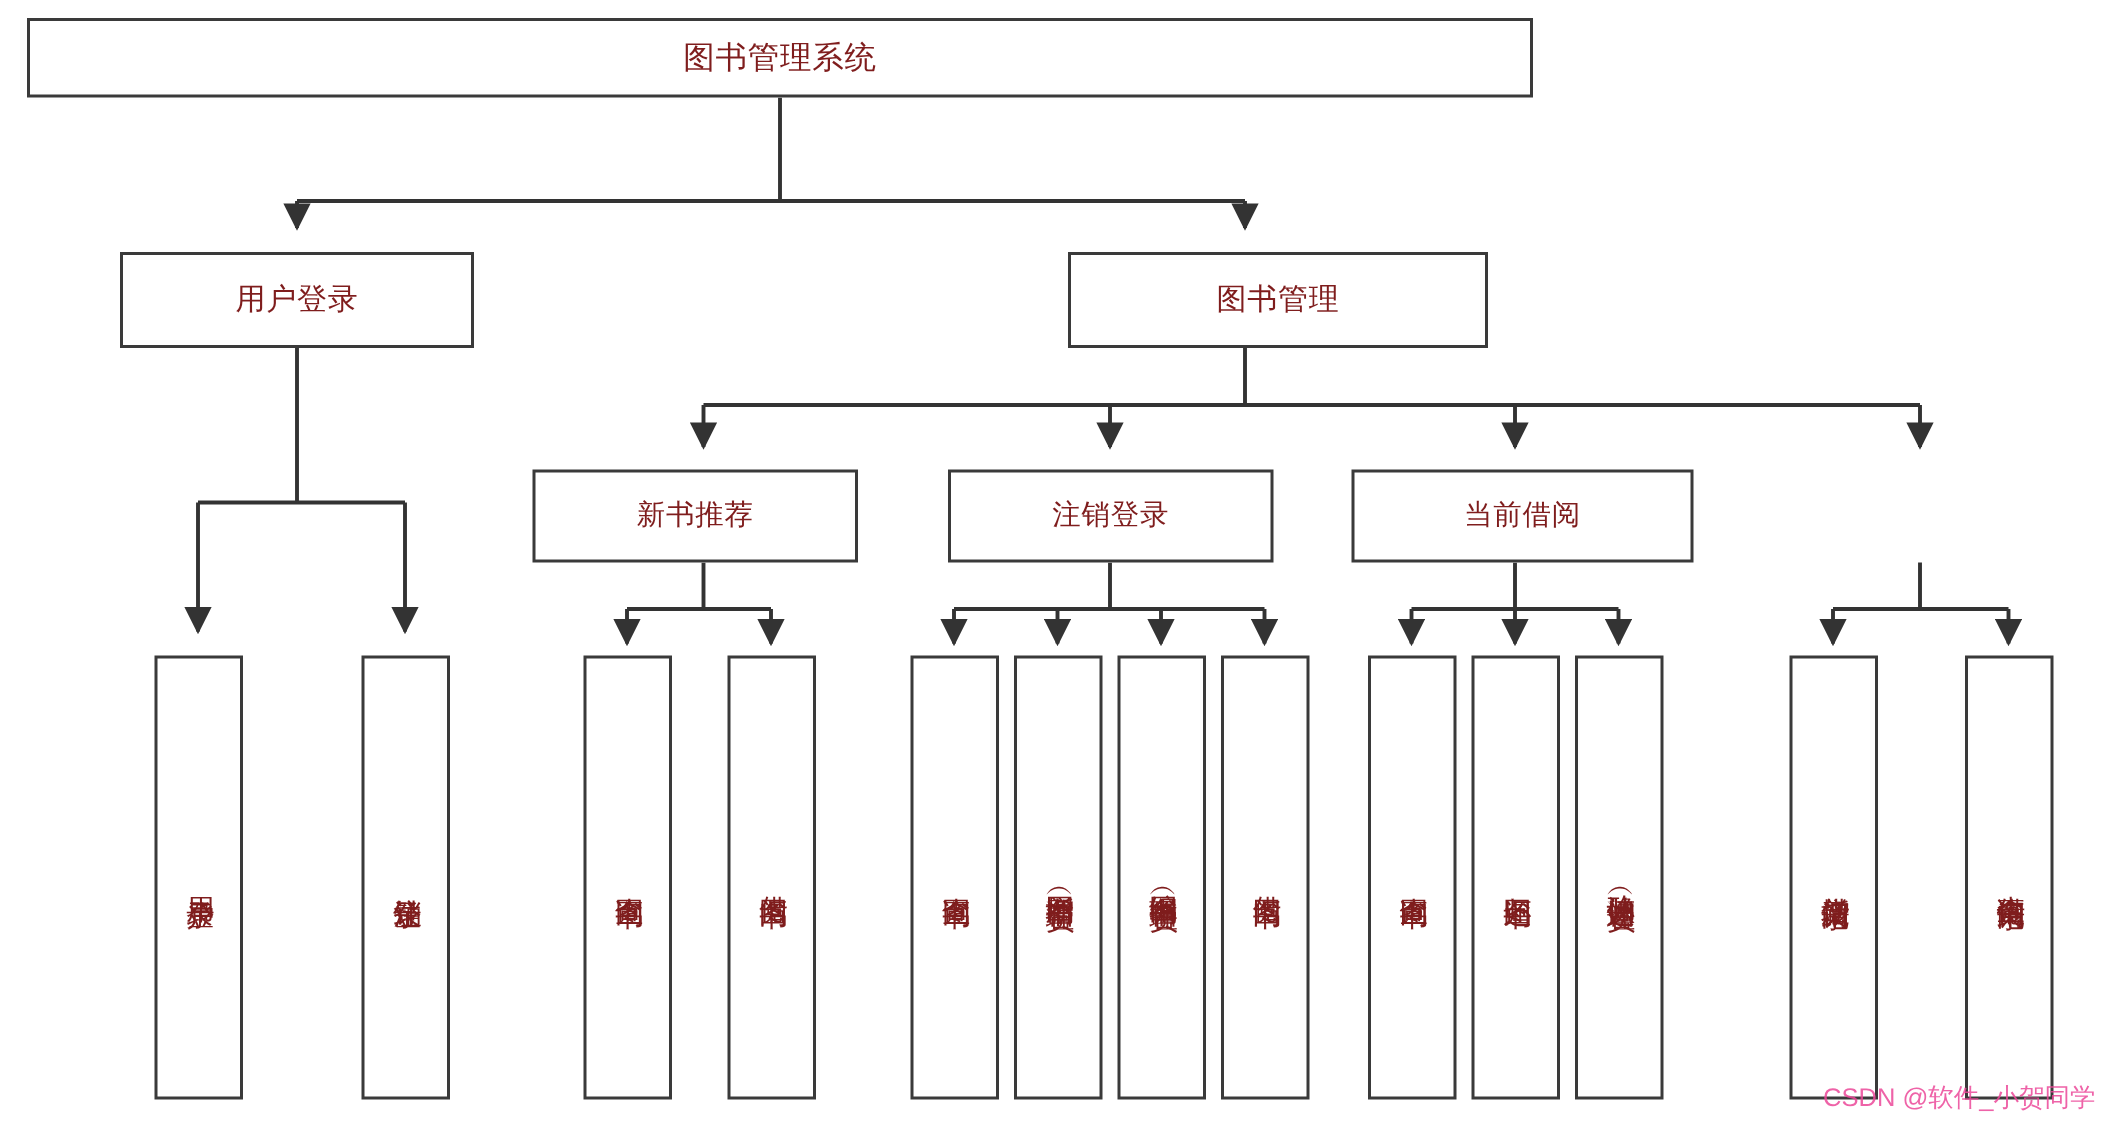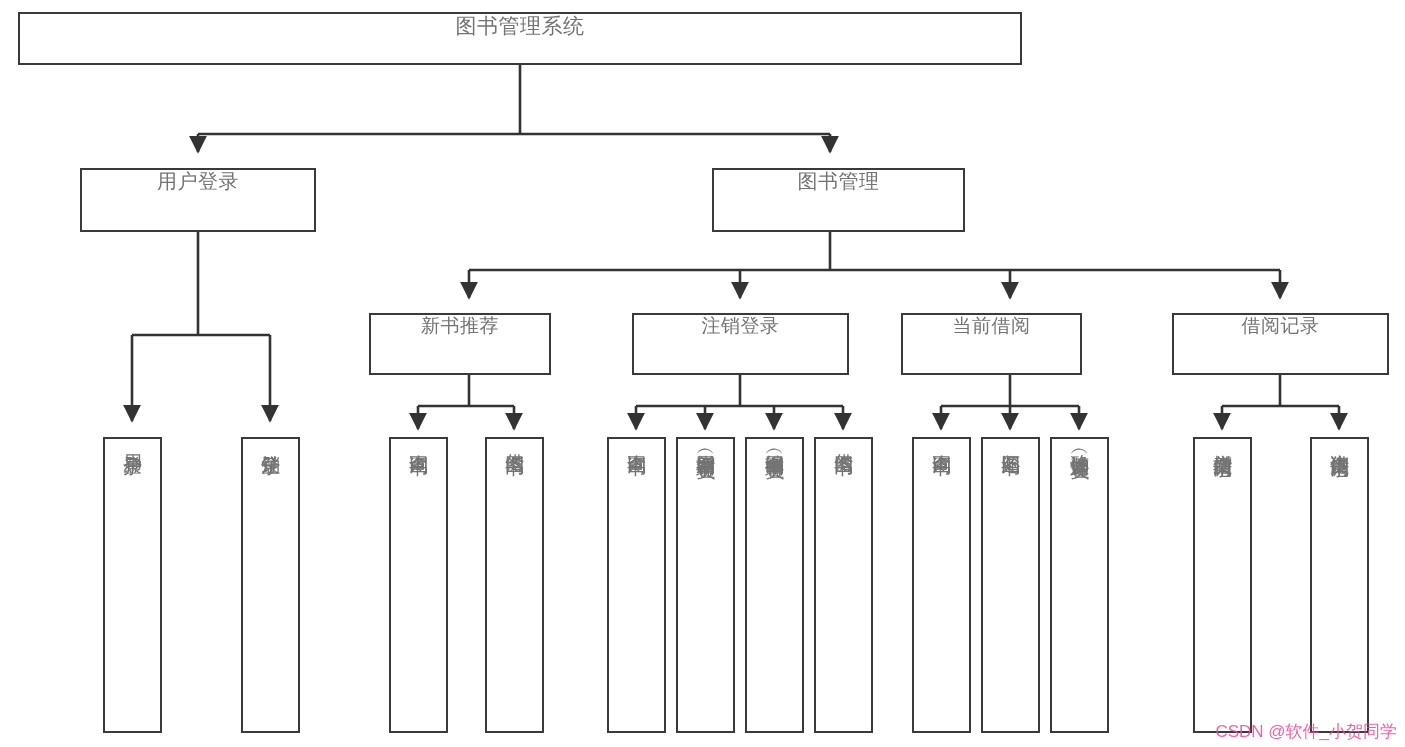--- a/index.html
+++ b/index.html
@@ -23,22 +23,23 @@
     top: 0;
     width: 1405px;
     height: 747px;
   }
   .node {
     position: absolute;
     box-sizing: border-box;
     background: #ffffff;
     border: 2px solid #3a3a3a;
     display: flex;
+    align-items: center;
     justify-content: center;
-    color: #737373;
+    color: #7f1d1d;
     z-index: 2;
   }
   .node.root {
     font-size: 21px;
   }
   .node.level2 {
     font-size: 20px;
   }
   .node.level3 {
     font-size: 19px;
@@ -124,35 +125,32 @@
     </g>
   </svg>
 
   <div class="node root" style="left:18px; top:12px; width:1004px; height:53px;">
     <span class="node-label">图书管理系统</span>
   </div>
 
   <div class="node level2" style="left:80px; top:168px; width:236px; height:64px;">
     <span class="node-label">用户登录</span>
   </div>
-  <div class="node level2" style="left:712px; top:168px; width:253px; height:64px;">
+  <div class="node level2" style="left:712px; top:168px; width:280px; height:64px;">
     <span class="node-label">图书管理</span>
   </div>
 
-  <div class="node level3" style="left:369px; top:313px; width:182px; height:62px;">
+  <div class="node level3" style="left:355px; top:313px; width:217px; height:62px;">
     <span class="node-label">新书推荐</span>
   </div>
   <div class="node level3" style="left:632px; top:313px; width:217px; height:62px;">
     <span class="node-label">注销登录</span>
   </div>
-  <div class="node level3" style="left:901px; top:313px; width:181px; height:62px;">
+  <div class="node level3" style="left:901px; top:313px; width:228px; height:62px;">
     <span class="node-label">当前借阅</span>
-  </div>
-  <div class="node level3" style="left:1172px; top:313px; width:217px; height:62px;">
-    <span class="node-label">借阅记录</span>
   </div>
 
   <div class="node leaf" style="left:103px; top:437px; width:59px; height:296px;">
     <span class="node-label">用户登录</span>
   </div>
   <div class="node leaf" style="left:241px; top:437px; width:59px; height:296px;">
     <span class="node-label">注销登录</span>
   </div>
 
   <div class="node leaf" style="left:389px; top:437px; width:59px; height:296px;">

